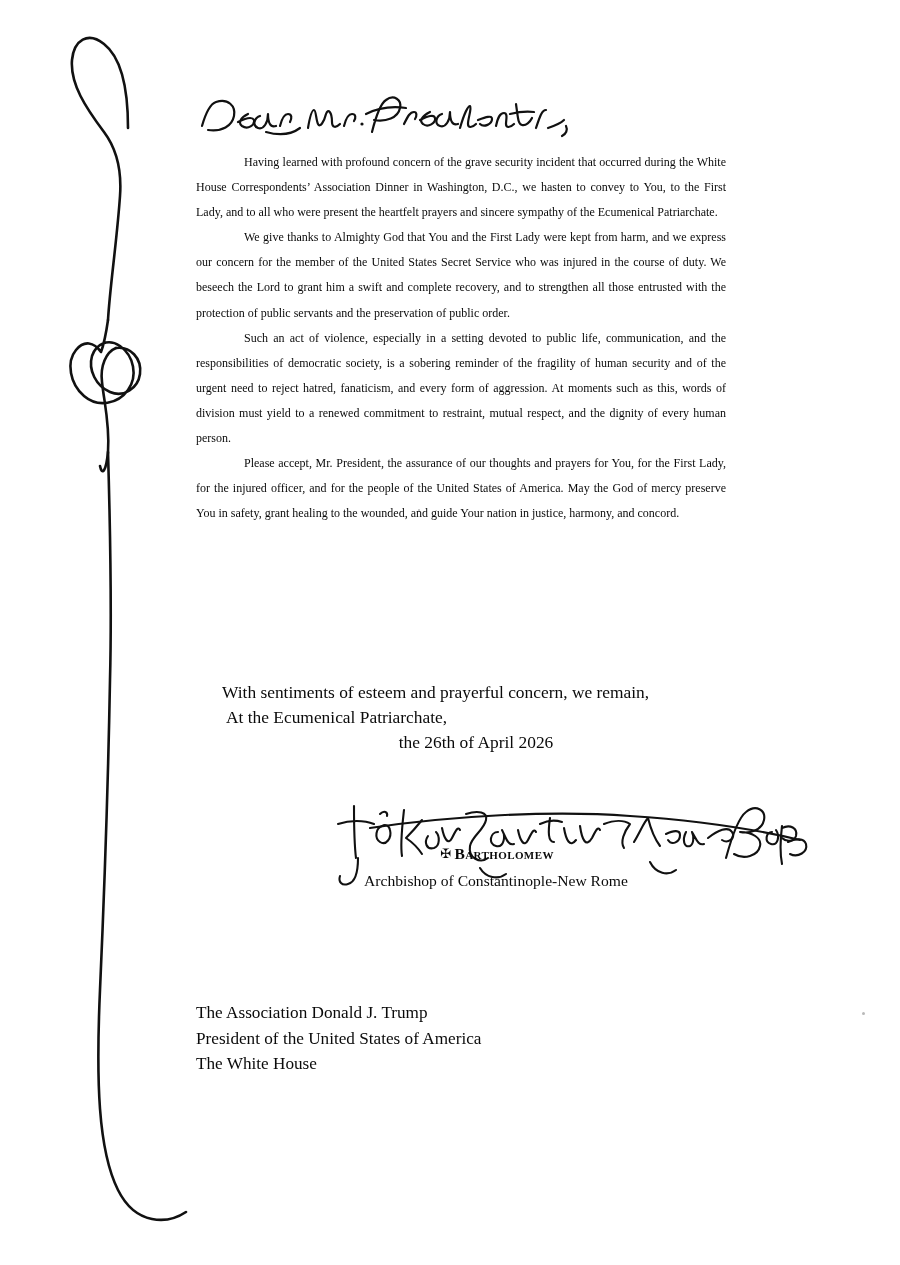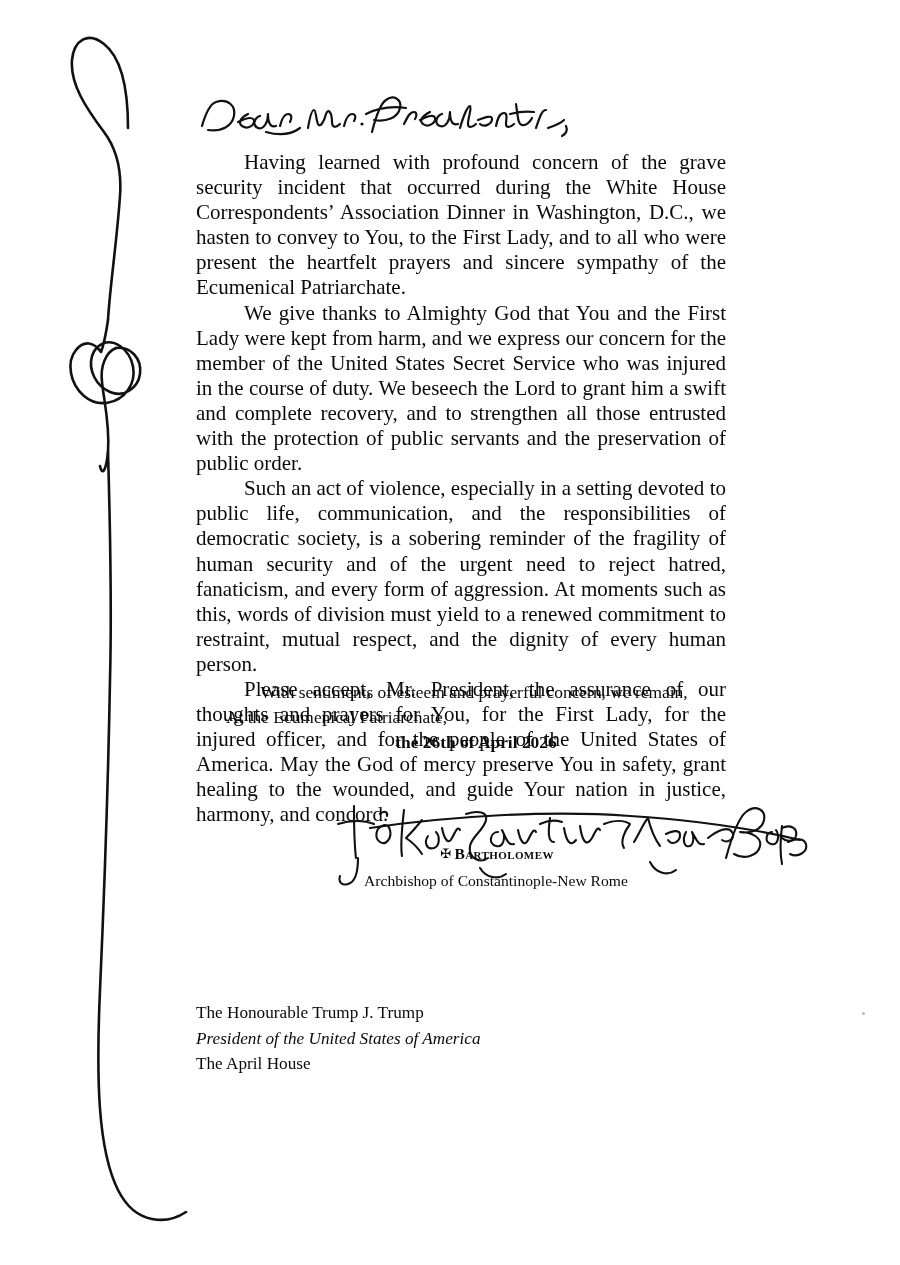--- a/index.html
+++ b/index.html
@@ -46,38 +46,38 @@
   .body-block {
     position: absolute;
     left: 196px;
     top: 150px;
     width: 530px;
   }
   .para {
     margin: 0;
     text-align: justify;
     text-justify: inter-word;
-    font-size: 21px;
+    font-size: 12px;
     line-height: 25.1px;
     text-indent: 48px;
     hyphens: none;
   }
 
   
   .closing {
     position: absolute;
     left: 196px;
     top: 680px;
     width: 530px;
     font-size: 17.4px;
     line-height: 25.1px;
   }
-  .closing .l1 { text-align: center; padding-left: 26px; }
+  .closing .l1 { text-align: left; padding-left: 26px; }
   .closing .l2 { text-align: left; padding-left: 30px; }
-  .closing .l3 { text-align: center; padding-left: 30px; font-weight: bold; }
+  .closing .l3 { text-align: center; padding-left: 30px; }
   .closing .l4 { text-align: center; padding-left: 30px; }
 
   
   .signature-wrap {
     position: absolute;
     left: 330px;
     top: 780px;
     width: 480px;
     height: 110px;
   }
@@ -114,21 +114,21 @@
 
   
   .addressee {
     position: absolute;
     left: 196px;
     top: 1000px;
     width: 440px;
     font-size: 17.2px;
     line-height: 25.6px;
   }
-  .addressee .ital { font-style: italic; }
+  .addressee .ital { }
 
   
   .speck {
     position: absolute;
     background: #b9b9b9;
     border-radius: 50%;
   }
 </style>
 </head>
 <body>
@@ -273,21 +273,21 @@
   </svg>
 
   <div class="sig-name">
     <span class="sig-cross">✠</span><span>Bartholomew</span>
   </div>
   <div class="sig-title">
     <div>Archbishop of Constantinople-New Rome</div>
   </div>
 
   <div class="addressee">
-    <div>The Honourable Trump J. Trump</div>
+    <div>The Association Donald J. Trump</div>
     <div class="ital">President of the United States of America</div>
-    <div>The April House</div>
+    <div>The White House</div>
   </div>
 
   <div class="speck" style="left:862px; top:1012px; width:3px; height:3px;"></div>
   <div class="speck" style="left:418px; top:509px; width:2px; height:2px;"></div>
 
 </div>
 
 </body></html>

